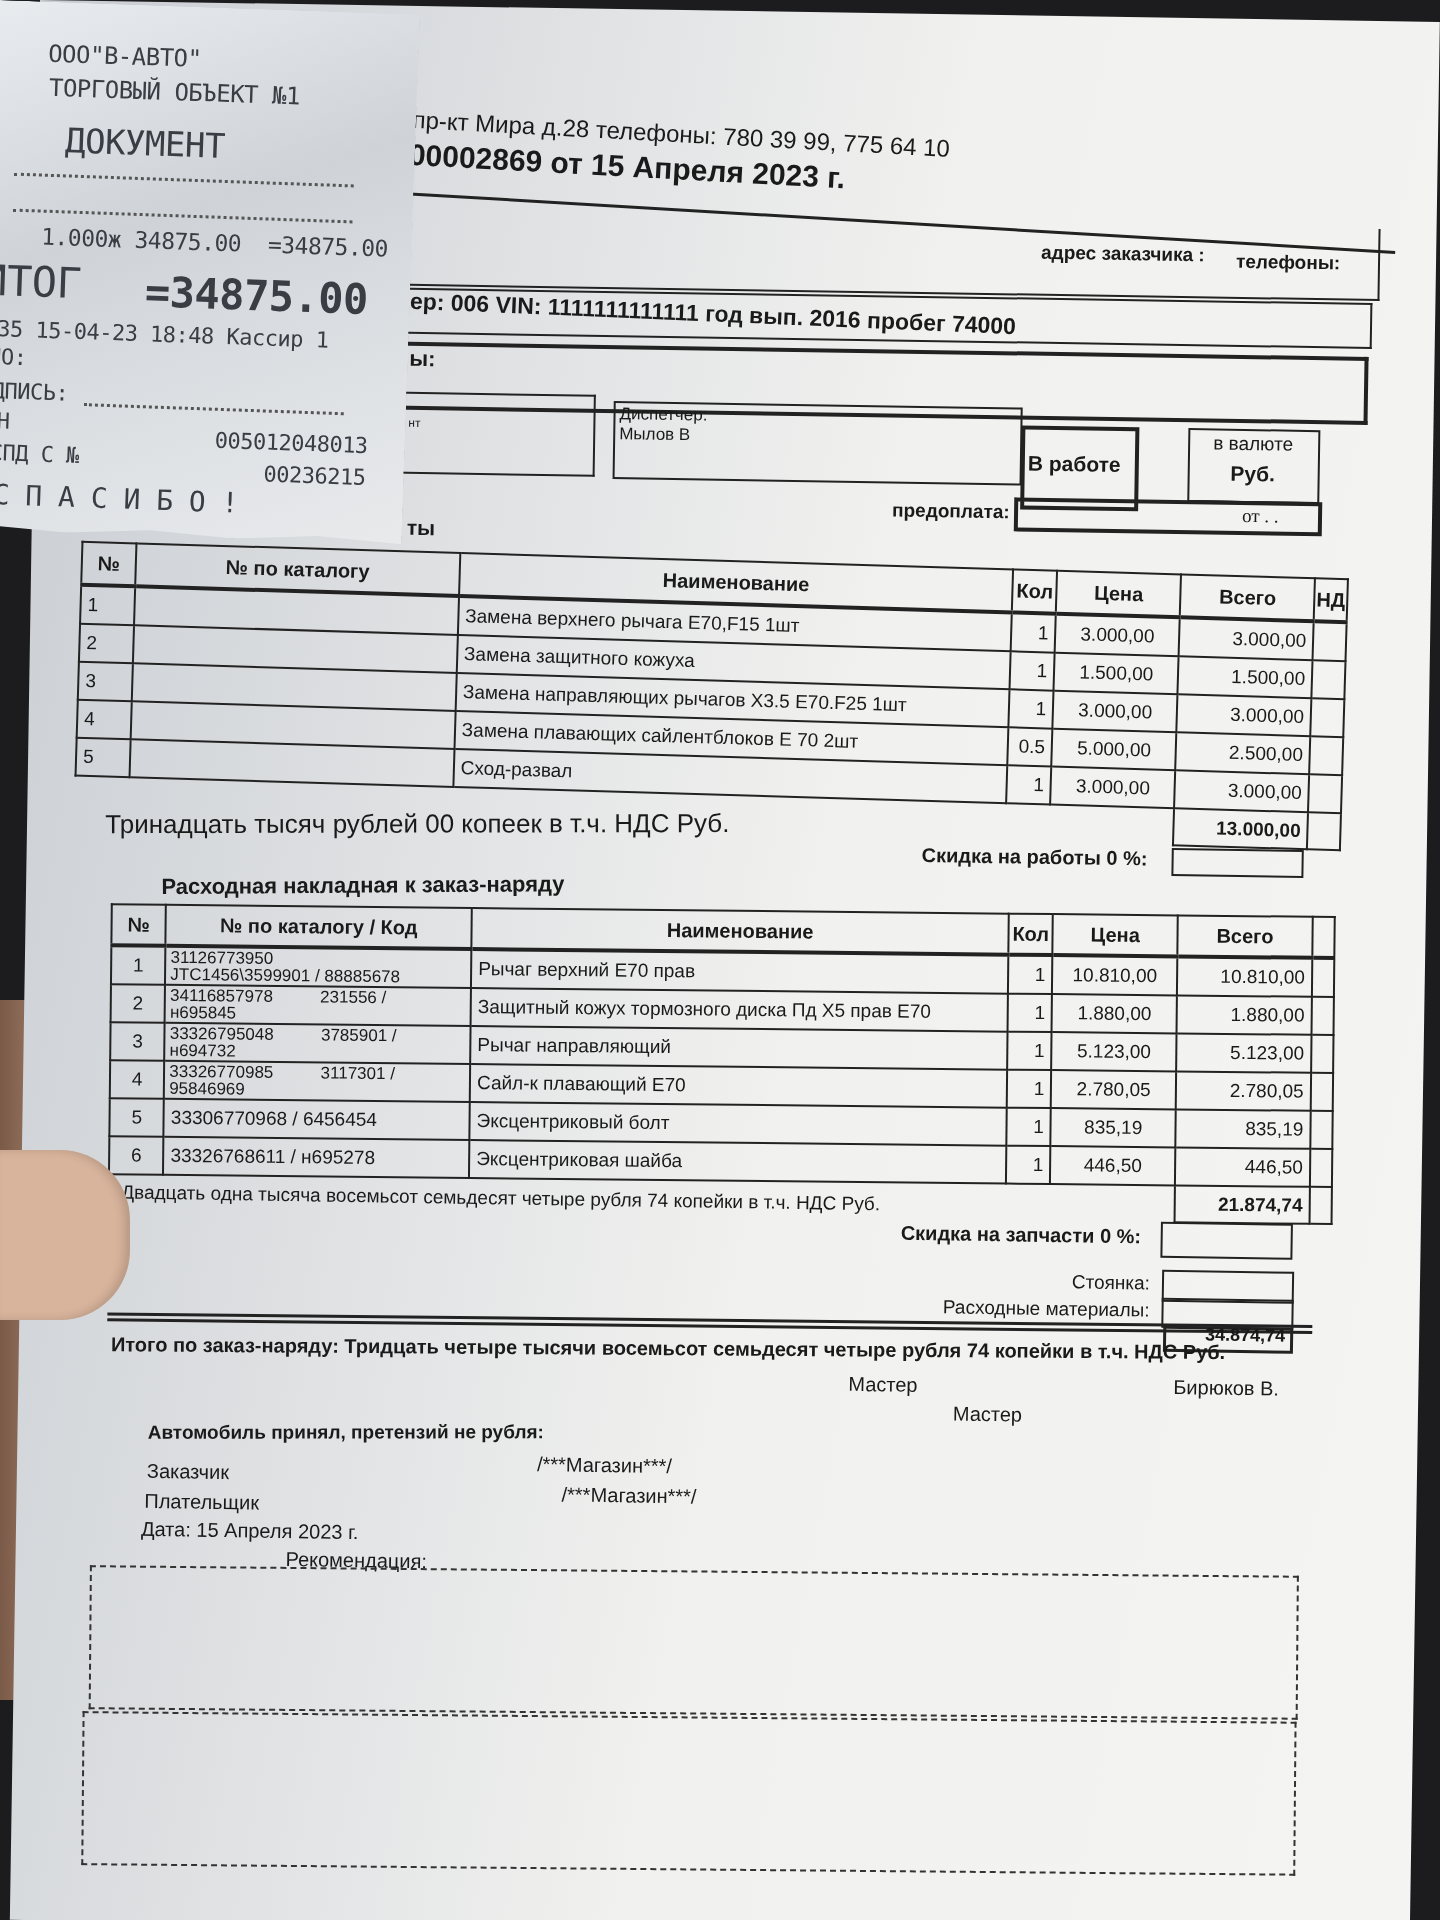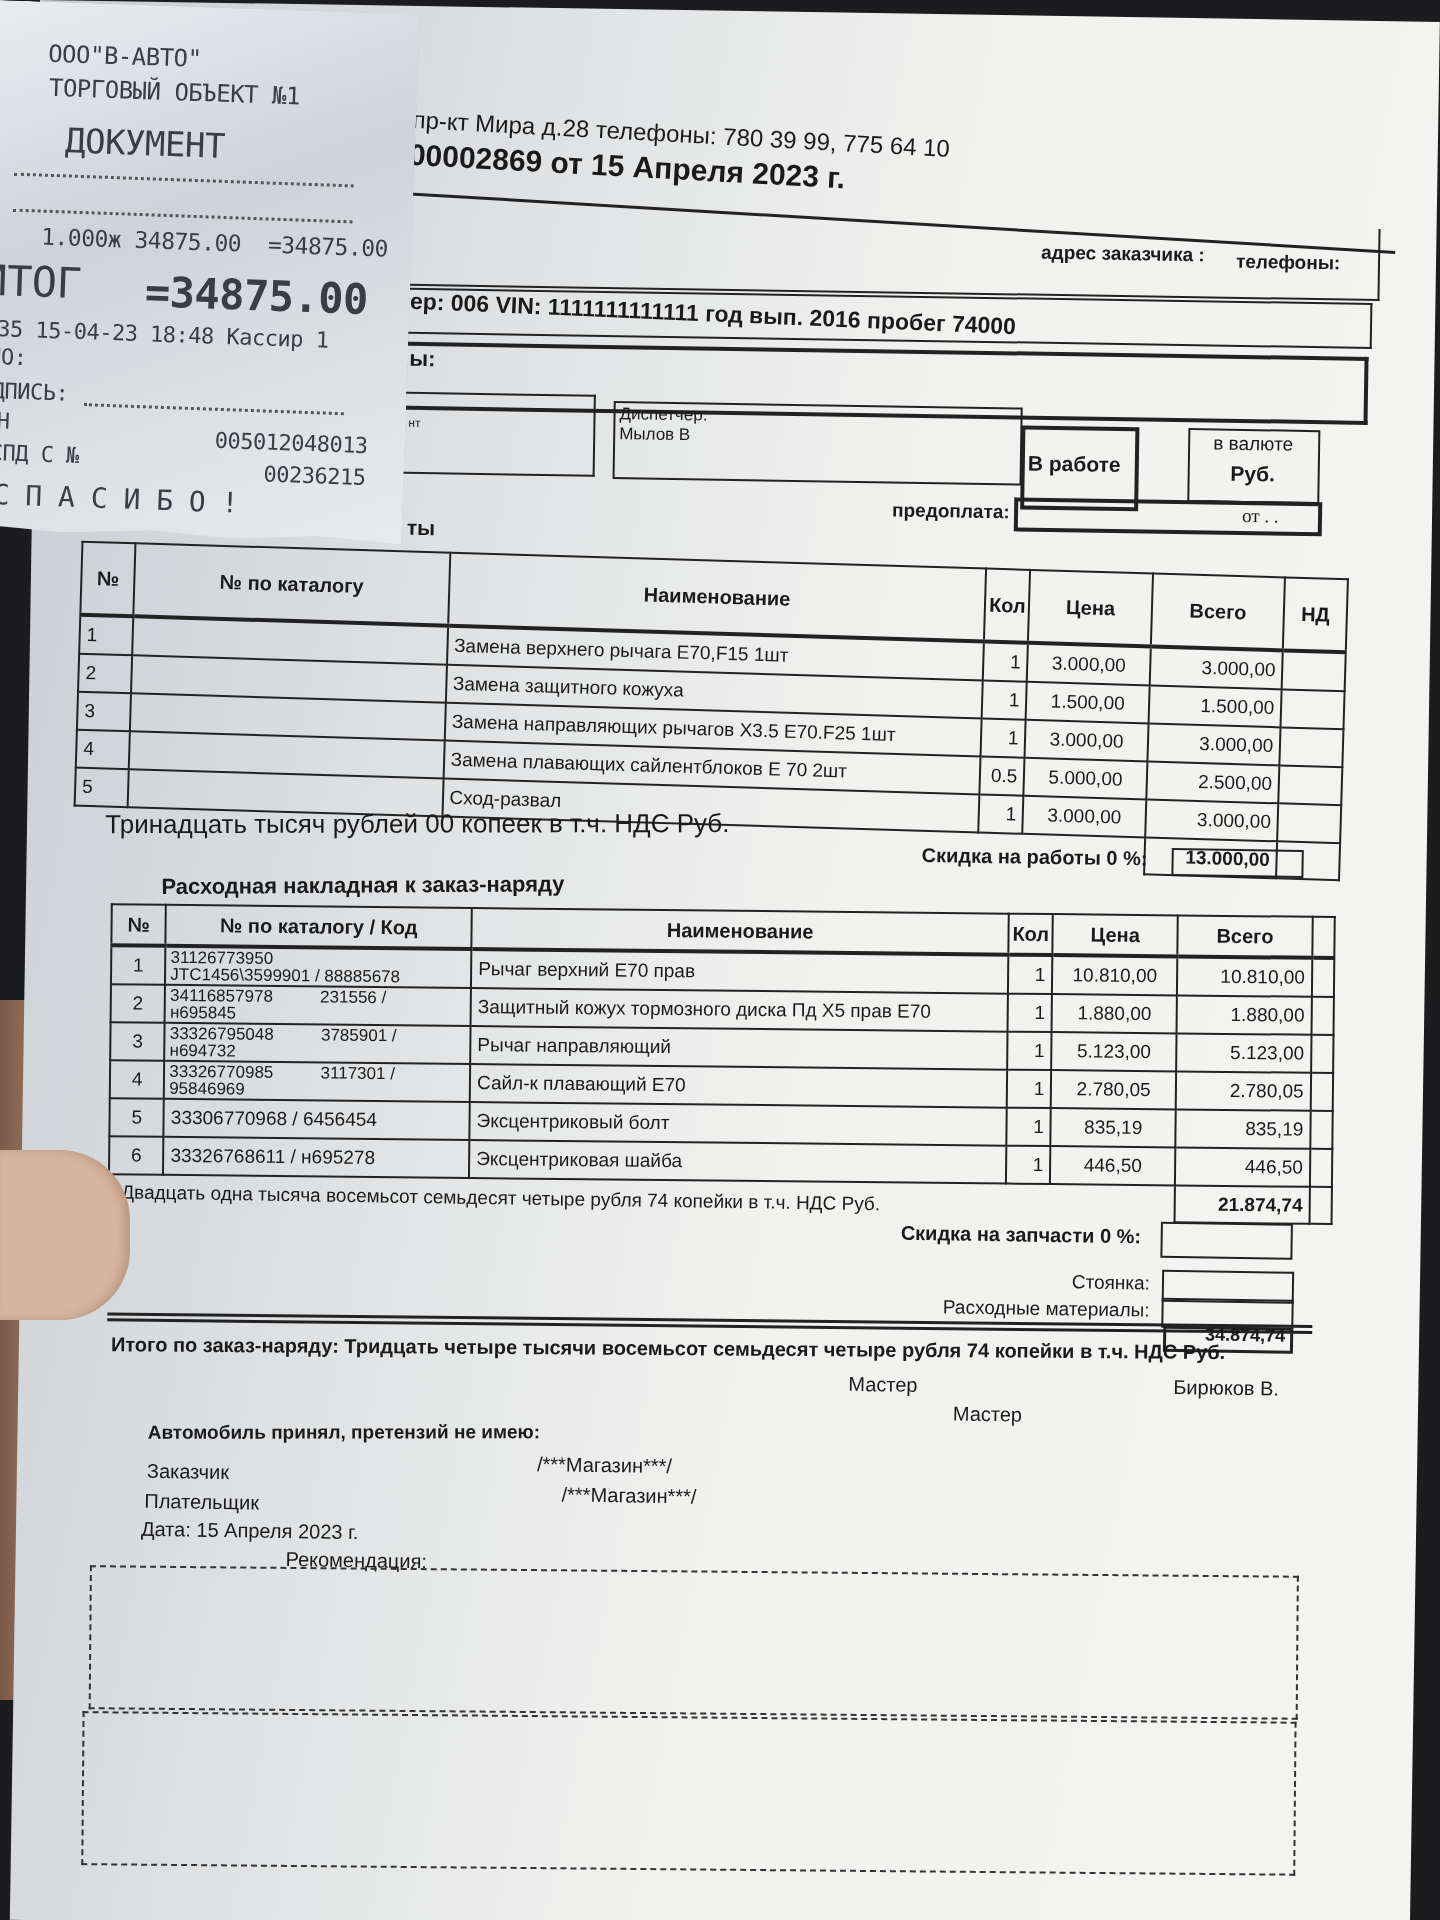--- a/index.html
+++ b/index.html
@@ -74,21 +74,21 @@
 
   <table class="grid" style="left:50px;top:540px;width:1268px;transform:rotate(0.8deg);transform-origin:0 0;">
     <tbody>
         <tr>
       <th style="width:40px;">№</th>
       <th style="width:310px;">№ по каталогу</th>
       <th style="width:540px;">Наименование</th>
       <th style="width:38px;padding:0 2px;">Кол</th>
       <th style="width:110px;">Цена</th>
       <th style="width:120px;">Всего</th>
-      <th style="width:20px;padding:16px;">НД</th>
+      <th style="width:20px;padding:1px;">НД</th>
     </tr>
     <tr>
       <td>1</td>
       <td></td>
       <td>Замена верхнего рычага E70,F15 1шт</td>
       <td class="r">1</td>
       <td class="c">3.000,00</td>
       <td class="r">3.000,00</td>
       <td></td>
     </tr>
@@ -239,21 +239,21 @@
   <div class="abs" style="left:88px;top:1308px;width:1205px;border-top:3px solid #222;transform:rotate(-0.3deg);"></div>
   <div class="abs" style="left:88px;top:1314px;width:1205px;border-top:3px solid #222;transform:rotate(-0.3deg);"></div>
   <div class="box" style="left:1144px;top:1308px;width:124px;height:20px;border-width:3px;"></div>
   <div class="abs r bold" style="left:1144px;top:1306px;width:122px;font-size:18px;">34.874,74</div>
 
   <div class="abs bold" style="left:92px;top:1332px;font-size:20px;transform:rotate(-0.5deg);transform-origin:0 0;">Итого по заказ-наряду: Тридцать четыре тысячи восемьсот семьдесят четыре рубля 74 копейки в т.ч. НДС Руб.</div>
   <div class="abs" style="left:830px;top:1360px;font-size:20px;">Мастер</div>
   <div class="abs" style="left:1155px;top:1358px;font-size:20px;">Бирюков В.</div>
   <div class="abs" style="left:935px;top:1388px;font-size:20px;">Мастер</div>
 
-  <div class="abs bold" style="left:130px;top:1420px;font-size:19px;transform:rotate(-1deg);transform-origin:0 0;">Автомобиль принял, претензий не имею:</div>
+  <div class="abs bold" style="left:130px;top:1420px;font-size:19px;transform:rotate(-1deg);transform-origin:0 0;">Автомобиль принял, претензий не рубля:</div>
   <div class="abs" style="left:130px;top:1458px;font-size:20px;">Заказчик</div>
   <div class="abs" style="left:520px;top:1445px;font-size:20px;">/***Магазин***/</div>
   <div class="abs" style="left:128px;top:1488px;font-size:20px;">Плательщик</div>
   <div class="abs" style="left:545px;top:1475px;font-size:20px;">/***Магазин***/</div>
   <div class="abs" style="left:125px;top:1516px;font-size:20px;">Дата: 15 Апреля 2023 г.</div>
 
   <div class="abs" style="left:270px;top:1544px;font-size:20px;">Рекомендация:</div>
   <div class="dash" style="left:75px;top:1560px;width:1205px;height:140px;transform:rotate(-0.4deg);"></div>
   <div class="dash" style="left:70px;top:1706px;width:1210px;height:150px;transform:rotate(-0.4deg);"></div>
 </div>

